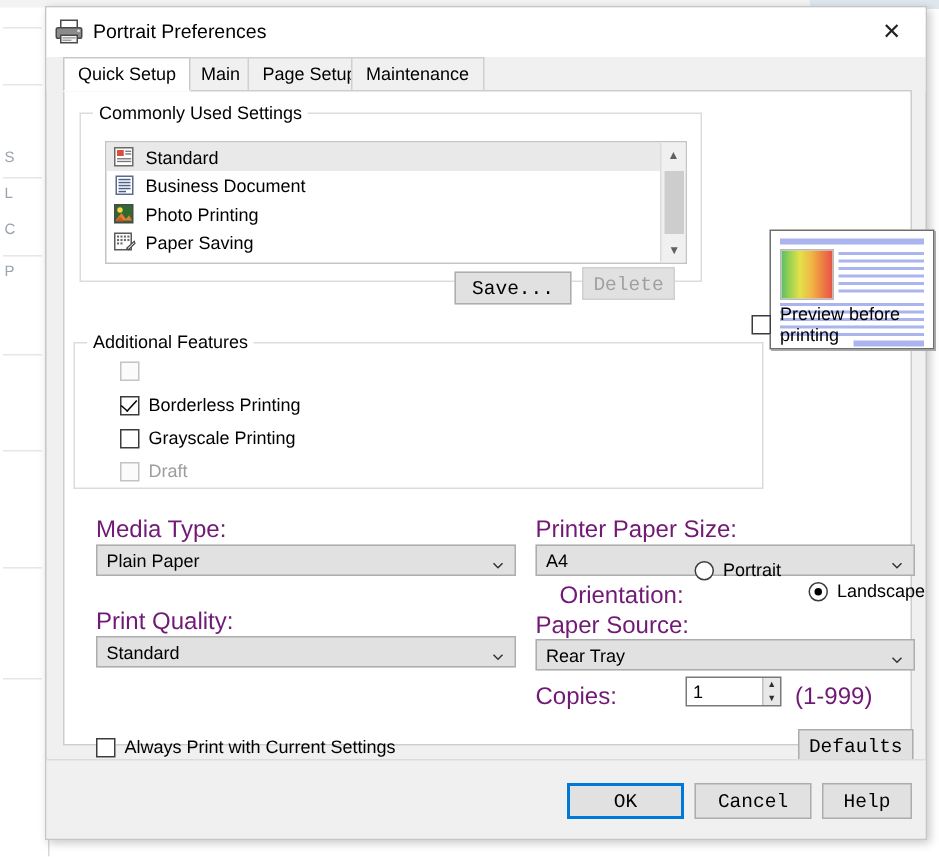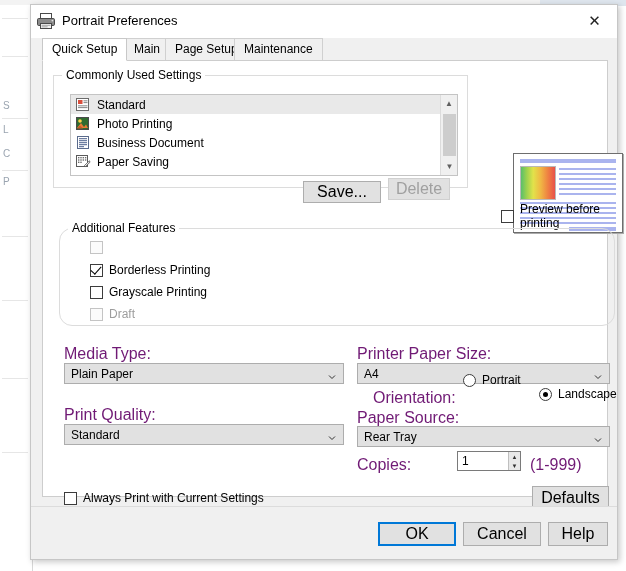--- a/index.html
+++ b/index.html
@@ -45,22 +45,22 @@
   
   .listbox{position:absolute;left:16px;top:18px;width:388px;height:82px;border:1px solid #c4c4c4;background:#fff;box-sizing:border-box;overflow:hidden;}
   .litem{height:19px;display:flex;align-items:center;padding-left:4px;font-size:12px;color:#000;cursor:default;box-sizing:border-box;}
   .litem.sel{background:#e9e9e9;}
   .licon{width:16px;height:15px;margin-right:6px;flex:0 0 16px;position:relative;}
   .scroll{position:absolute;right:0;top:0;width:17px;height:80px;background:#f0f0f0;border-left:1px solid #dcdcdc;box-sizing:border-box;}
   .sc-arrow{height:17px;display:flex;align-items:center;justify-content:center;font-size:8px;color:#606060;}
   .sc-thumb{position:absolute;left:2px;top:19px;width:13px;height:42px;background:#cdcdcd;}
 
   
-  .btn{background:#e1e1e1;border:1px solid #adadad;font-size:16px;color:#000;
-       display:flex;align-items:center;justify-content:center;box-sizing:border-box;cursor:default;font-family:Liberation Sans, sans-serif;}
+  .btn{background:#e1e1e1;border:1px solid #adadad;font-size:13px;color:#000;
+       display:flex;align-items:center;justify-content:center;box-sizing:border-box;cursor:default;font-family:Liberation Mono, monospace;}
   .btn.disabled{color:#a0a0a0;background:#e1e1e1;border-color:#d0d0d0;}
   .btn.default{border:2px solid #0078d7;background:#e1e1e1;}
 
   
   .cb{width:13px;height:13px;border:1px solid #3c3c3c;background:#fff;box-sizing:border-box;position:relative;flex:0 0 13px;}
   .cb.dis{border-color:#c4c4c4;background:#fbfbfb;}
   .cb .tick{position:absolute;left:2px;top:-1px;width:5px;height:9px;border:solid #000;border-width:0 1.6px 1.6px 0;transform:rotate(42deg);}
   .rb{width:13px;height:13px;border:1px solid #3c3c3c;border-radius:50%;background:#fff;box-sizing:border-box;position:relative;flex:0 0 13px;}
   .rb .dot{position:absolute;left:3px;top:3px;width:5px;height:5px;border-radius:50%;background:#000;}
   .ckrow{display:flex;align-items:center;gap:6px;font-size:12px;cursor:default;}
@@ -146,40 +146,40 @@
               <rect x="8.5" y="5.2" width="4" height="0.9" fill="#777"></rect>
               <rect x="3" y="8.4" width="9.5" height="0.9" fill="#777"></rect>
               <rect x="3" y="10.2" width="9.5" height="0.9" fill="#777"></rect>
             </svg>
           </span>
           <span>Standard</span>
         </div>
         <div class="litem">
           <span class="licon">
             <svg width="16" height="15" viewBox="0 0 16 15">
-              <rect x="1.5" y="1.5" width="12" height="12" fill="#2f6b2f" stroke="#4a4a4a"></rect>
-              <circle cx="5" cy="5" r="1.8" fill="#ffd24a"></circle>
-              <path d="M2 12 L6 7 L9 11 L11 8.5 L13 12 Z" fill="#e87b34"></path>
-              <path d="M2 12.5 L5 9.5 L8 12.5 Z" fill="#c8582a"></path>
-            </svg>
-          </span>
-          <span>Photo Printing</span>
-        </div>
-        <div class="litem">
-          <span class="licon">
-            <svg width="16" height="15" viewBox="0 0 16 15">
               <rect x="2.5" y="1.5" width="11" height="12" fill="#fff" stroke="#5a6b8c"></rect>
               <rect x="4" y="3.2" width="8" height="1" fill="#4a5f8a"></rect>
               <rect x="4" y="5.2" width="8" height="1" fill="#4a5f8a"></rect>
               <rect x="4" y="7.2" width="8" height="1" fill="#4a5f8a"></rect>
               <rect x="4" y="9.2" width="8" height="1" fill="#4a5f8a"></rect>
               <rect x="4" y="11.2" width="5" height="1" fill="#4a5f8a"></rect>
             </svg>
           </span>
           <span>Business Document</span>
+        </div>
+        <div class="litem">
+          <span class="licon">
+            <svg width="16" height="15" viewBox="0 0 16 15">
+              <rect x="1.5" y="1.5" width="12" height="12" fill="#2f6b2f" stroke="#4a4a4a"></rect>
+              <circle cx="5" cy="5" r="1.8" fill="#ffd24a"></circle>
+              <path d="M2 12 L6 7 L9 11 L11 8.5 L13 12 Z" fill="#e87b34"></path>
+              <path d="M2 12.5 L5 9.5 L8 12.5 Z" fill="#c8582a"></path>
+            </svg>
+          </span>
+          <span>Photo Printing</span>
         </div>
         <div class="litem">
           <span class="licon">
             <svg width="16" height="15" viewBox="0 0 16 15">
               <rect x="1.5" y="1.5" width="11" height="11" fill="#fff" stroke="#5a5a5a"></rect>
               <g fill="#6d6d6d">
                 <rect x="3" y="3" width="1.4" height="1.4"></rect>
                   <rect x="5.3" y="3" width="1.4" height="1.4"></rect>
                 <rect x="7.6" y="3" width="1.4" height="1.4"></rect>
                   <rect x="9.9" y="3" width="1.4" height="1.4"></rect>
@@ -231,21 +231,21 @@
       <div class="pv-line" style="left:6px;top:63px;width:96px;"></div>
       <div class="pv-line" style="left:6px;top:68px;width:96px;"></div>
       <div class="pv-line" style="left:55px;top:73px;width:47px;height:4px;"></div>
     </div>
 
     <div class="ckrow" style="position:absolute;left:458px;top:141px;">
       <span class="cb"></span>
       <span>Preview before printing</span>
     </div>
 
-    <div class="group" style="left:16px;top:167px;width:556px;height:98px;border-radius:13px;">
+    <div class="group" style="left:6px;top:167px;width:460px;height:98px;">
       <span class="group-title">Additional Features</span>
 
       <div class="ckrow dis" style="position:absolute;left:30px;top:12px;">
         <span class="cb dis"></span>
       </div>
       <div class="ckrow" style="position:absolute;left:30px;top:34px;">
         <span class="cb">
             <span class="tick"></span>
           </span>
         <span>Borderless Printing</span>

